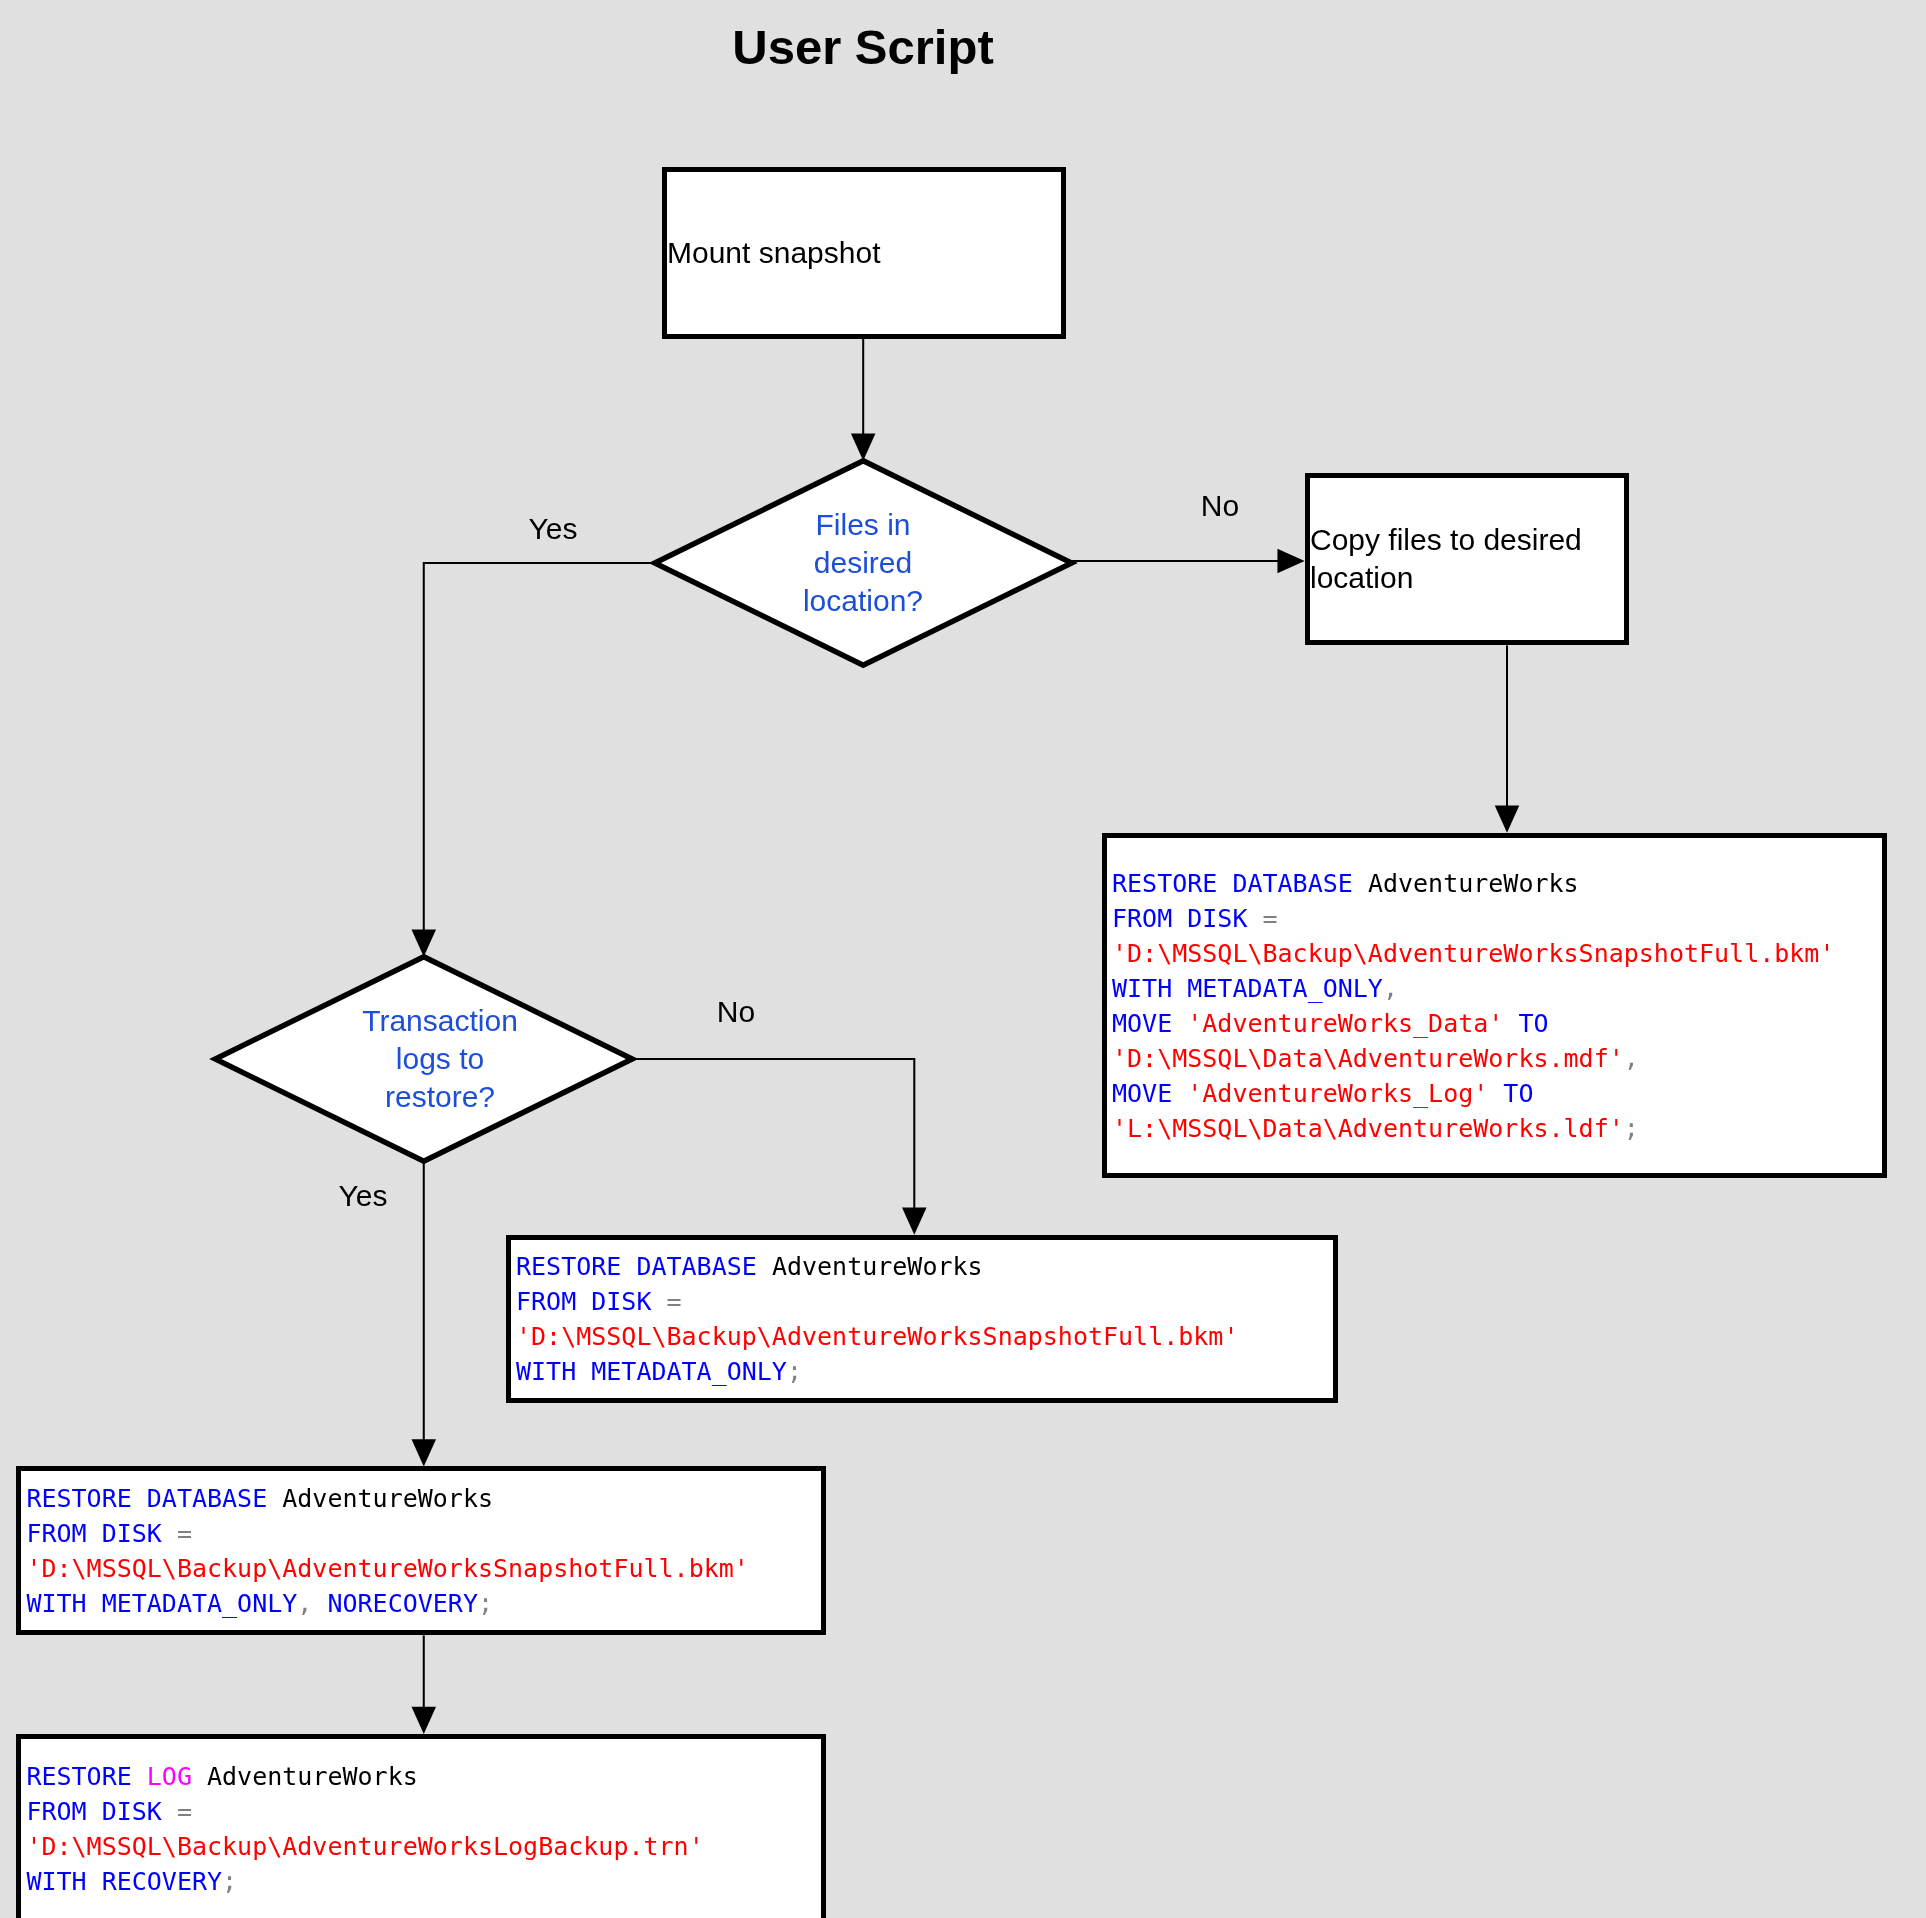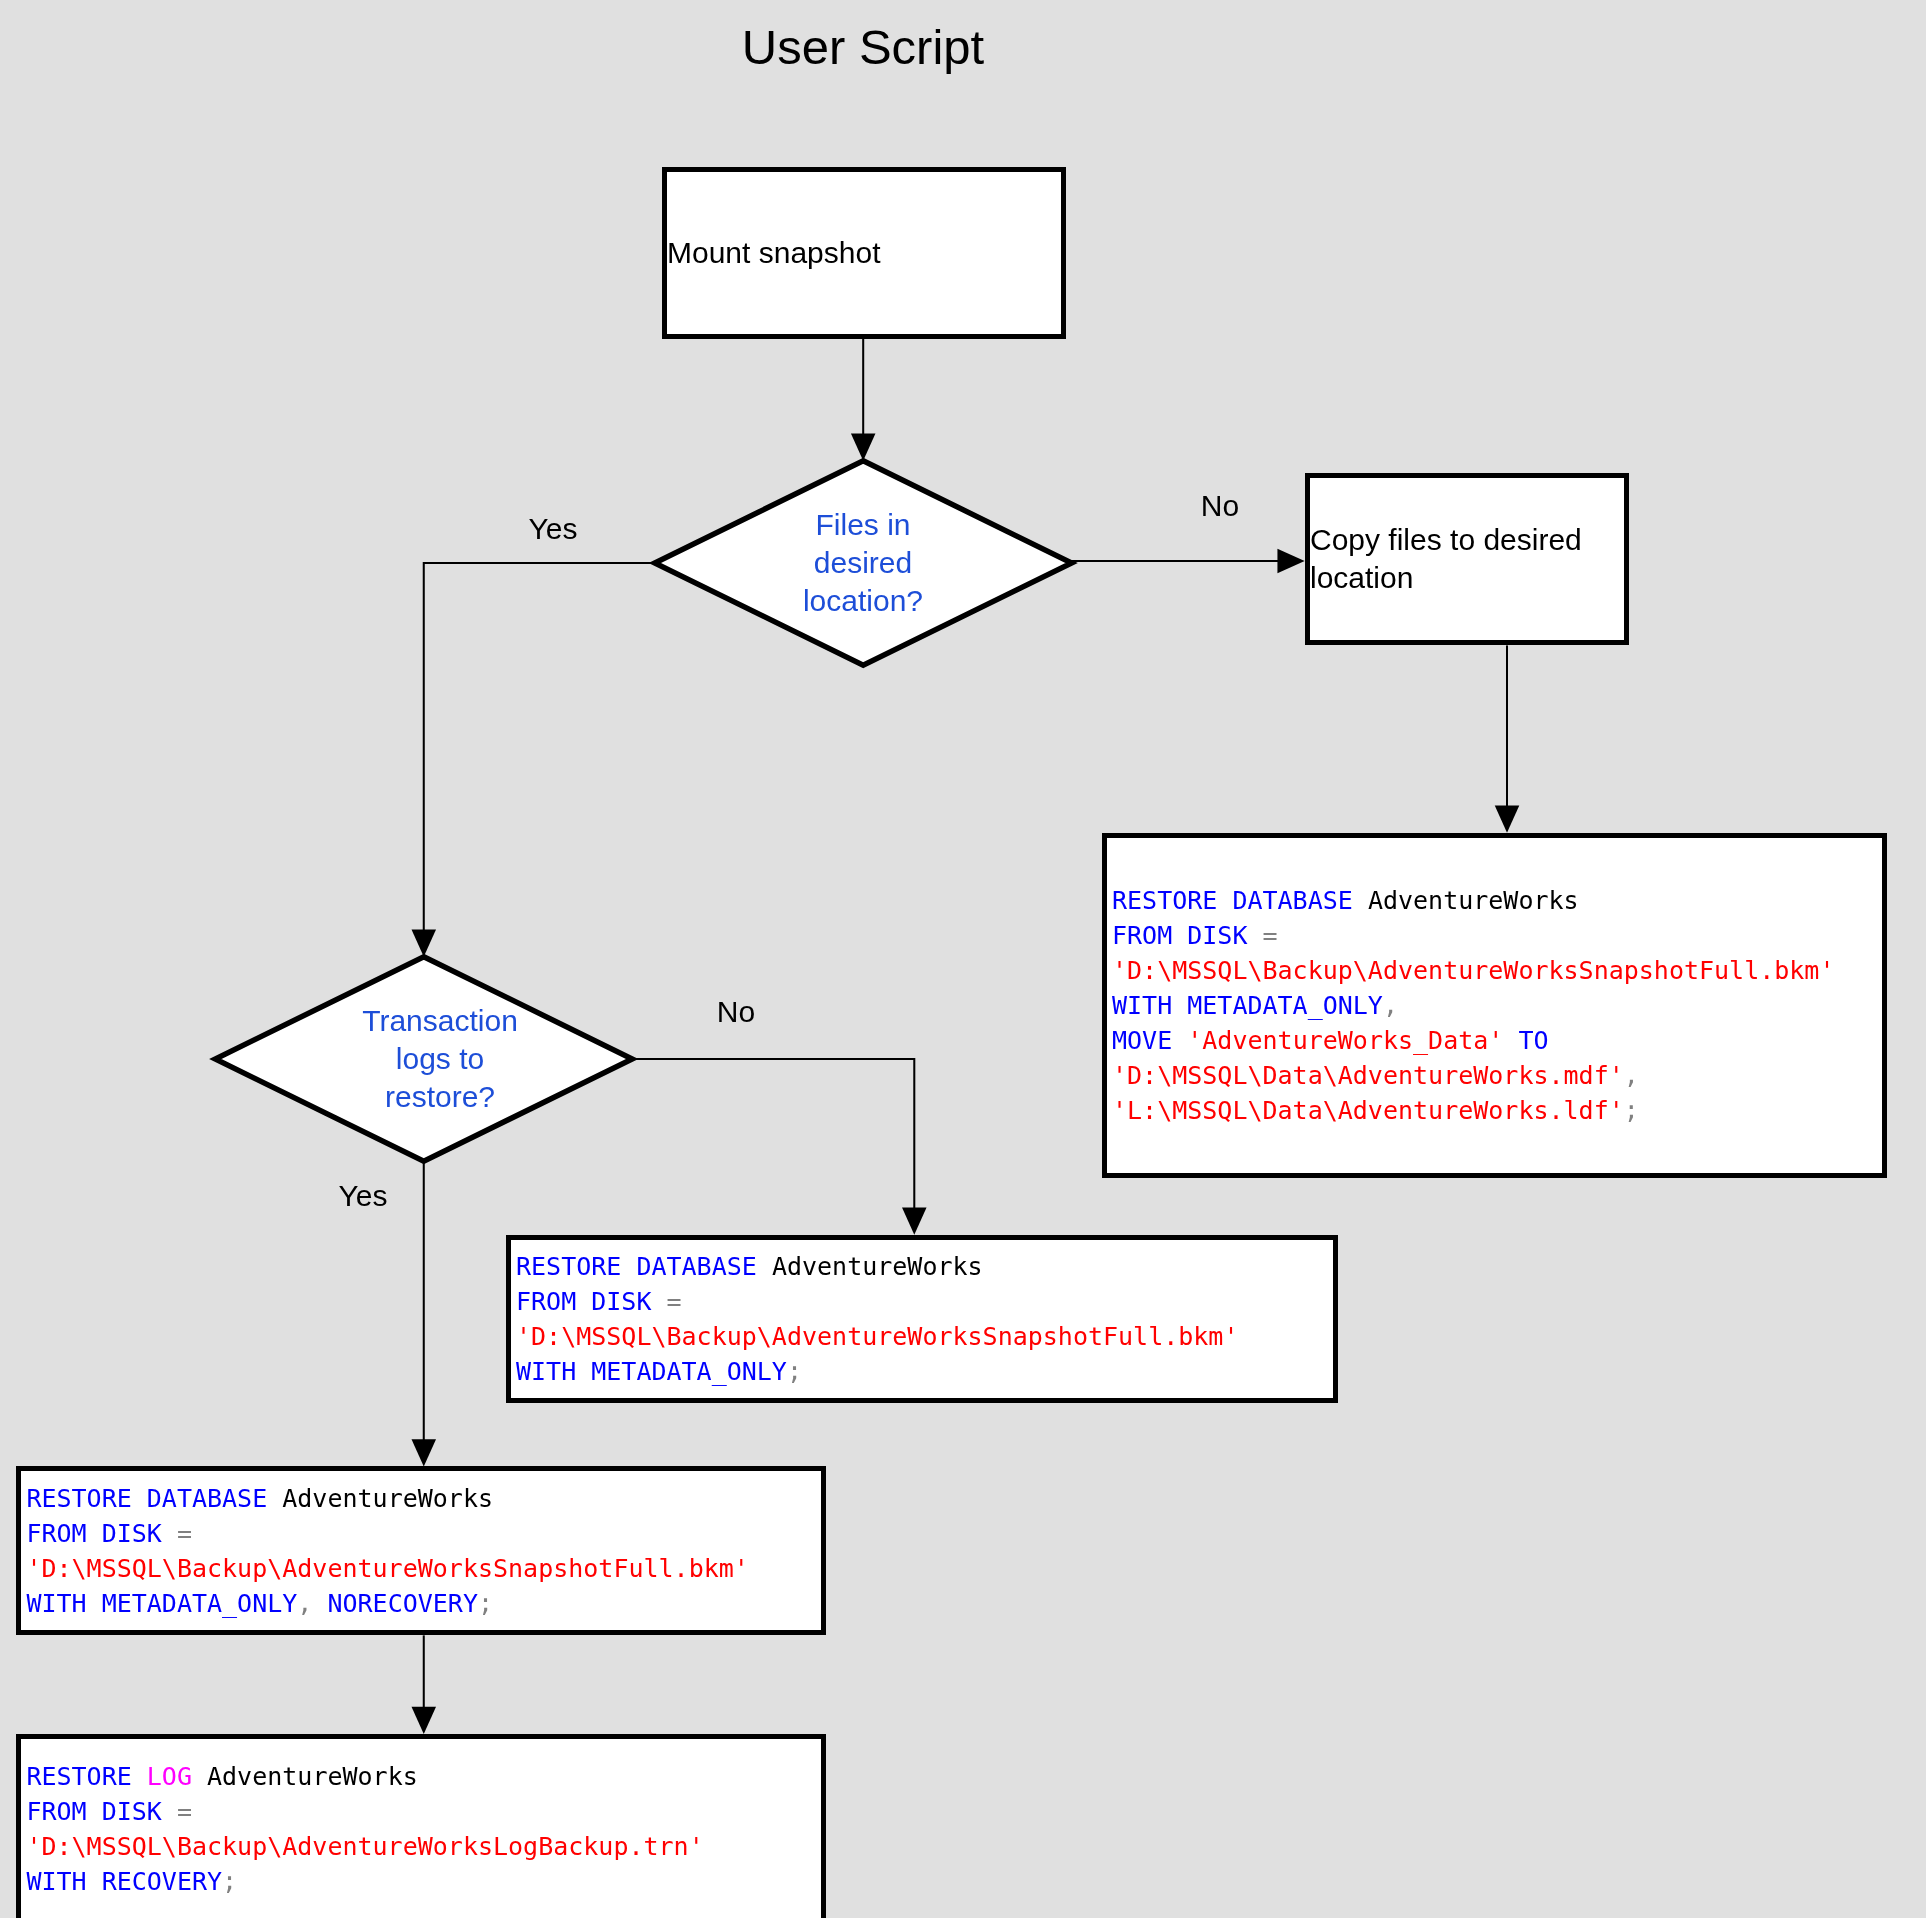--- a/index.html
+++ b/index.html
@@ -10,21 +10,21 @@
   .conn{stroke:var(--connector,#000);stroke-width:3;fill:none;}
   .arrowhead{fill:var(--connector,#000);stroke:none;}
   .diamond{fill:var(--node_fill,#fff);stroke:var(--node_border,#000);stroke-width:8;}
   .node-box{position:absolute;box-sizing:border-box;background:var(--node_fill,#fff);
             border:5.5px solid var(--node_border,#000);display:flex;flex-direction:column;
             align-items:flex-start;justify-content:center;text-align:center;
             font-size:30px;line-height:38px;color:#000;}
   .diamond-label{position:absolute;transform:translate(-50%,-50%);text-align:center;
                  font-size:30px;line-height:38px;color:#1d4ed8;}
   .edge-label{position:absolute;transform:translate(-50%,-50%);font-size:30px;color:#000;}
-  #page-title{position:absolute;transform:translateX(-50%);font-size:49px;line-height:1;color:#000;}
+  #page-title{position:absolute;transform:translateX(-50%);font-size:49px;line-height:1;color:#000;font-weight:bold;}
   .code-box{position:absolute;box-sizing:border-box;background:var(--node_fill,#fff);
             border:5.5px solid var(--node_border,#000);display:flex;flex-direction:column;
             justify-content:center;padding-left:5px;
             font-family:"DejaVu Sans Mono", monospace;font-size:25px;line-height:35px;}
   .code-line{white-space:pre;}
   .c-k{color:var(--code_keyword,#0000ff);}
   .c-s{color:var(--code_string,#ff0000);}
   .c-o{color:var(--code_operator,#808080);}
   .c-i{color:var(--code_identifier,#000000);}
   .c-m{color:var(--code_log_keyword,#ff00ff);}
@@ -89,20 +89,21 @@
   <div class="edge-label" style="left:736px;top:1012px;">No</div>
   <div class="edge-label" style="left:363px;top:1196px;">Yes</div>
 
   <div class="code-box" style="left:1102px;top:833px;width:785px;height:345px;">
       <div class="code-line"><span class="c-k">RESTORE DATABASE</span><span class="c-i"> AdventureWorks</span></div>
       <div class="code-line"><span class="c-k">FROM DISK</span><span class="c-o"> =</span></div>
       <div class="code-line"><span class="c-s">'D:\MSSQL\Backup\AdventureWorksSnapshotFull.bkm'</span></div>
       <div class="code-line"><span class="c-k">WITH METADATA_ONLY</span><span class="c-o">,</span></div>
       <div class="code-line"><span class="c-k">MOVE</span><span class="c-s"> 'AdventureWorks_Data'</span><span class="c-k"> TO</span></div>
       <div class="code-line"><span class="c-s">'D:\MSSQL\Data\AdventureWorks.mdf'</span><span class="c-o">,</span></div>
+      <div class="code-line"><span class="c-k">MOVE</span><span class="c-s"> 'AdventureWorks_Log'</span><span class="c-k"> TO</span></div>
       <div class="code-line"><span class="c-s">'L:\MSSQL\Data\AdventureWorks.ldf'</span><span class="c-o">;</span></div>
     </div>
 
   <div class="code-box" style="left:506px;top:1235px;width:832px;height:168px;">
       <div class="code-line"><span class="c-k">RESTORE DATABASE</span><span class="c-i"> AdventureWorks</span></div>
       <div class="code-line"><span class="c-k">FROM DISK</span><span class="c-o"> =</span></div>
       <div class="code-line"><span class="c-s">'D:\MSSQL\Backup\AdventureWorksSnapshotFull.bkm'</span></div>
       <div class="code-line"><span class="c-k">WITH METADATA_ONLY</span><span class="c-o">;</span></div>
     </div>
 

